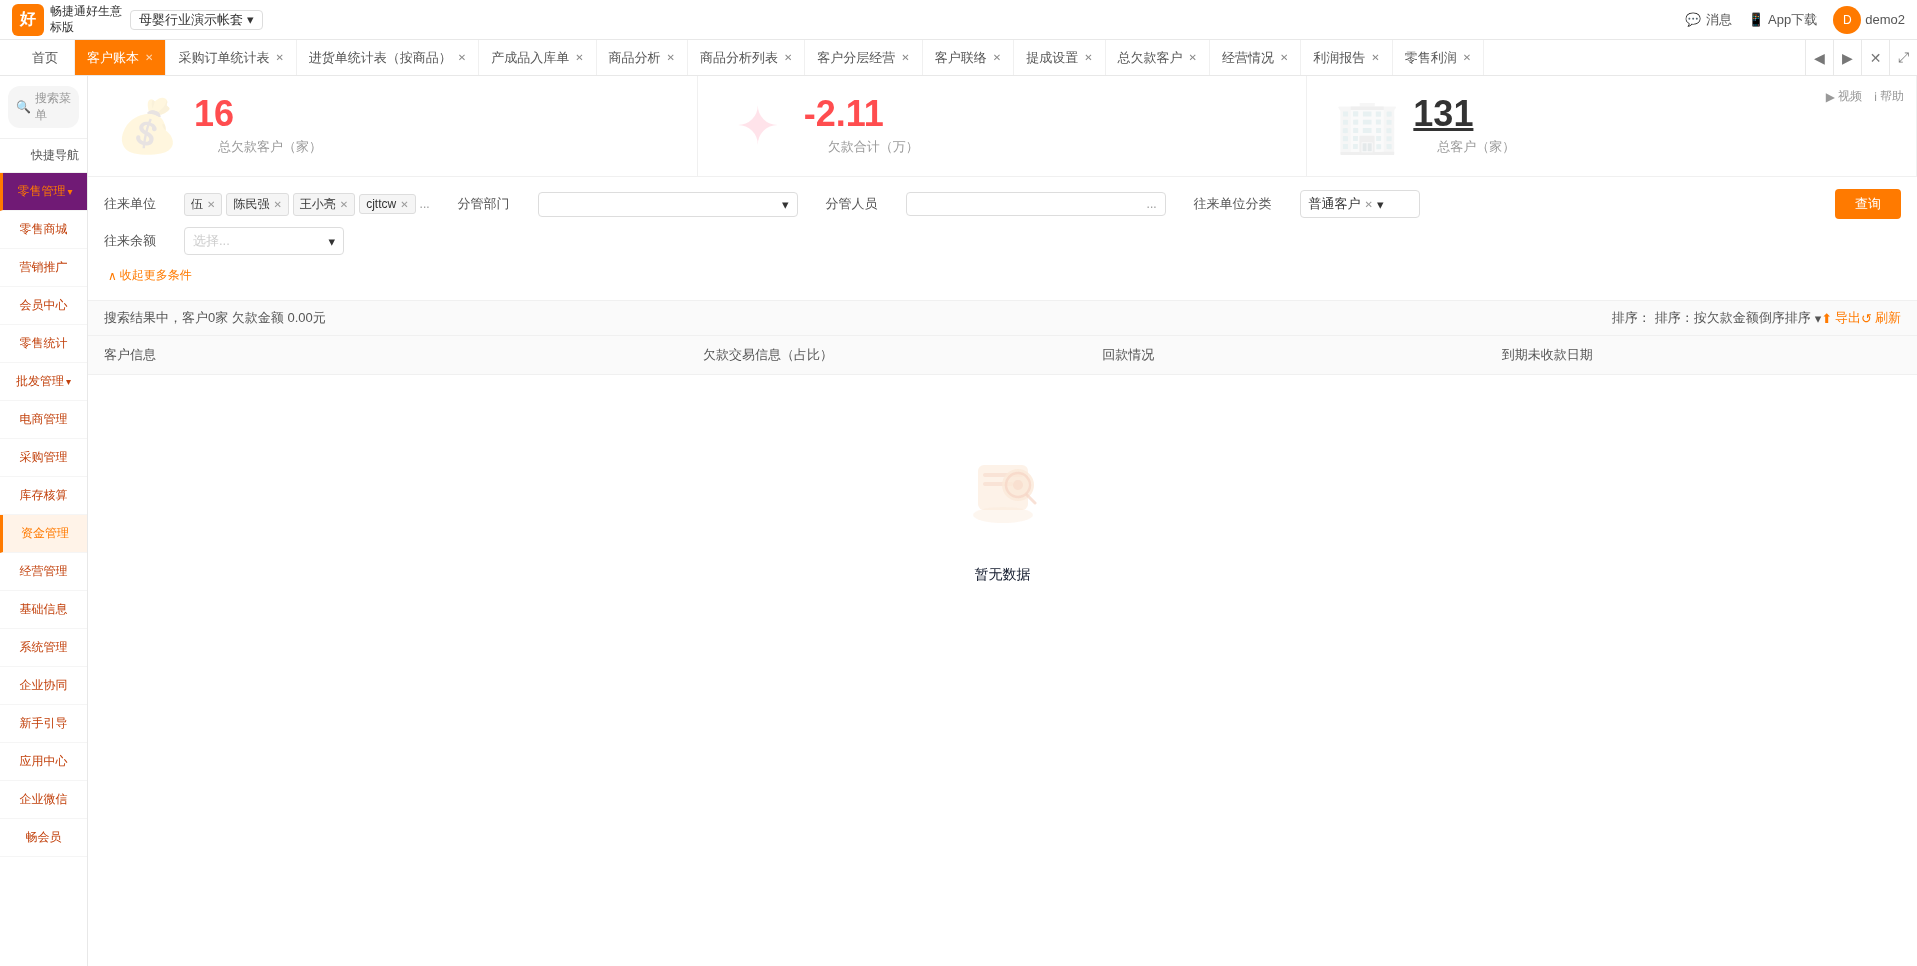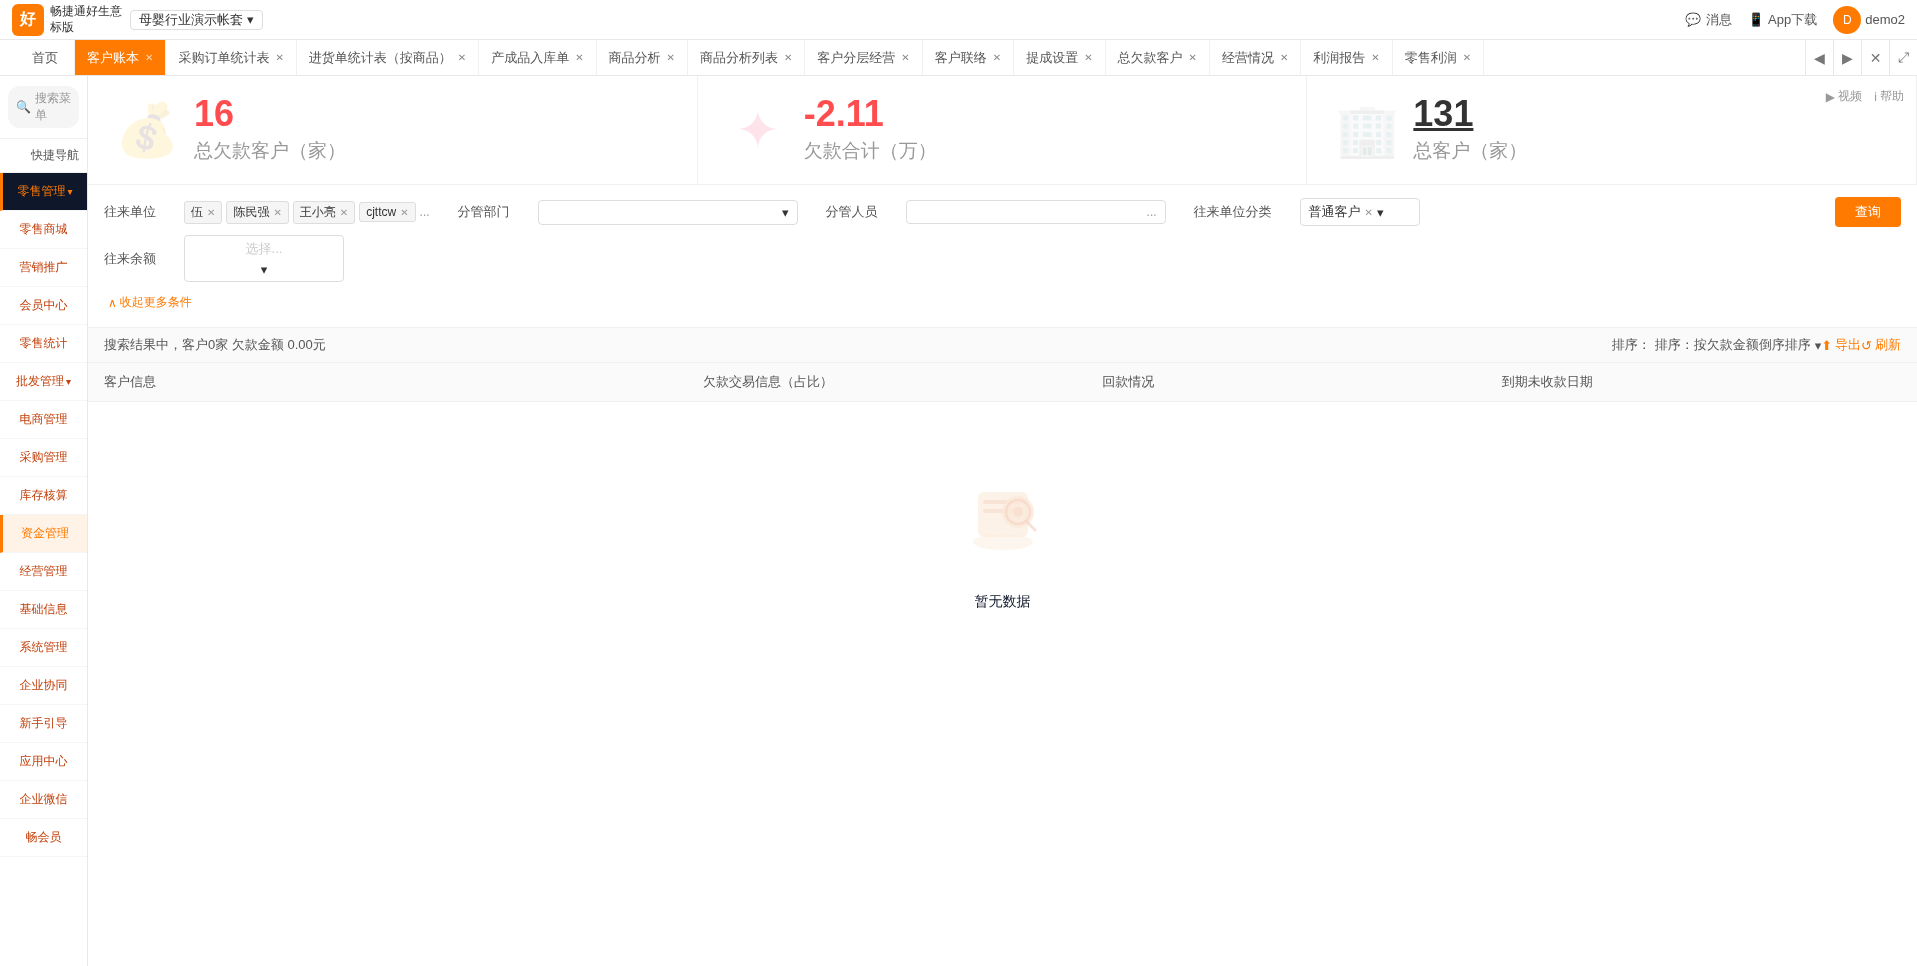--- a/index.html
+++ b/index.html
@@ -27,37 +27,37 @@
 
     
     .main-layout { display: flex; flex: 1; overflow: hidden; }
 
     
     .sidebar { width: 88px; background: #fff; border-right: 1px solid #e8e8e8; display: flex; flex-direction: column; flex-shrink: 0; overflow-y: auto; }
     .sidebar-search { padding: 10px 8px; border-bottom: 1px solid #f0f0f0; }
     .sidebar-search-box { background: #f5f5f5; border-radius: 12px; padding: 4px 8px; font-size: 12px; color: #999; display: flex; align-items: center; gap: 4px; cursor: pointer; }
     .sidebar-quick-nav { padding: 8px; border-bottom: 1px solid #f0f0f0; text-align: right; font-size: 12px; color: #555; cursor: pointer; }
     .sidebar-item { padding: 10px 6px; text-align: center; font-size: 12px; color: #c2410c; cursor: pointer; border-bottom: 1px solid #f5f5f5; }
-    .sidebar-item.active { background: #0f172a; color: #ff7a00; border-left: 3px solid #ff7a00; }
+    .sidebar-item.active { background: #701a75; color: #ff7a00; border-left: 3px solid #ff7a00; }
     .sidebar-item.has-arrow { display: flex; align-items: center; justify-content: center; gap: 2px; }
 
     
     .content-area { flex: 1; overflow: auto; background: #f5f5f5; }
 
     
     .page-content { background: #fff; min-height: 100%; }
 
     
     .stats-bar { display: flex; border-bottom: 1px solid #f0f0f0; background: #fff; }
     .stat-item { flex: 1; padding: 20px 30px; display: flex; align-items: center; gap: 16px; border-right: 1px solid #f0f0f0; position: relative; }
     .stat-icon { width: 60px; height: 60px; display: flex; align-items: center; justify-content: center; opacity: 0.15; }
     .stat-values { }
     .stat-main-value { font-size: 36px; font-weight: bold; color: #ff4d4f; line-height: 1; }
     .stat-main-value.dark { color: #333; text-decoration: underline; }
-    .stat-label { font-size: 19px; color: #999; margin-top: 6px; }
+    .stat-label { font-size: 13px; color: #999; margin-top: 6px; margin-left: 24px; }
     .video-help { position: absolute; top: 12px; right: 12px; display: flex; gap: 12px; font-size: 12px; color: #999; }
     .video-help span { cursor: pointer; display: flex; align-items: center; gap: 3px; }
 
     
     .filter-area { padding: 12px 16px; background: #fff; border-bottom: 1px solid #f0f0f0; }
     .filter-row { display: flex; align-items: center; gap: 28px; margin-bottom: 8px; flex-wrap: wrap; }
     .filter-label { font-size: 13px; color: #555; white-space: nowrap; }
     .filter-tags { display: flex; align-items: center; gap: 4px; flex-wrap: wrap; }
     .filter-tag { display: flex; align-items: center; gap: 4px; background: #f5f5f5; border: 1px solid #ddd; border-radius: 3px; padding: 2px 6px; font-size: 12px; color: #333; cursor: pointer; }
     .filter-tag .remove { color: #999; font-size: 10px; cursor: pointer; }
@@ -301,21 +301,21 @@
           <span class="filter-label">往来单位分类</span>
           <div class="filter-select">
             <span style="color:#333;">普通客户</span>
             <span class="remove" style="font-size:10px;color:#999;">✕</span>
             <span>▾</span>
           </div>
           <button class="query-btn">查询</button>
         </div>
         <div class="filter-row">
           <span class="filter-label">往来余额</span>
-          <div class="filter-select" style="min-width:160px;flex-direction:column;">
+          <div class="filter-select" style="min-width:160px;">
             <span style="color:#ccc;flex:1;">选择...</span>
             <span>▾</span>
           </div>
         </div>
         <div class="filter-collapse-row">
           <span class="filter-expand-btn">
             <span>∧</span>
             <span>收起更多条件</span>
           </span>
         </div>

